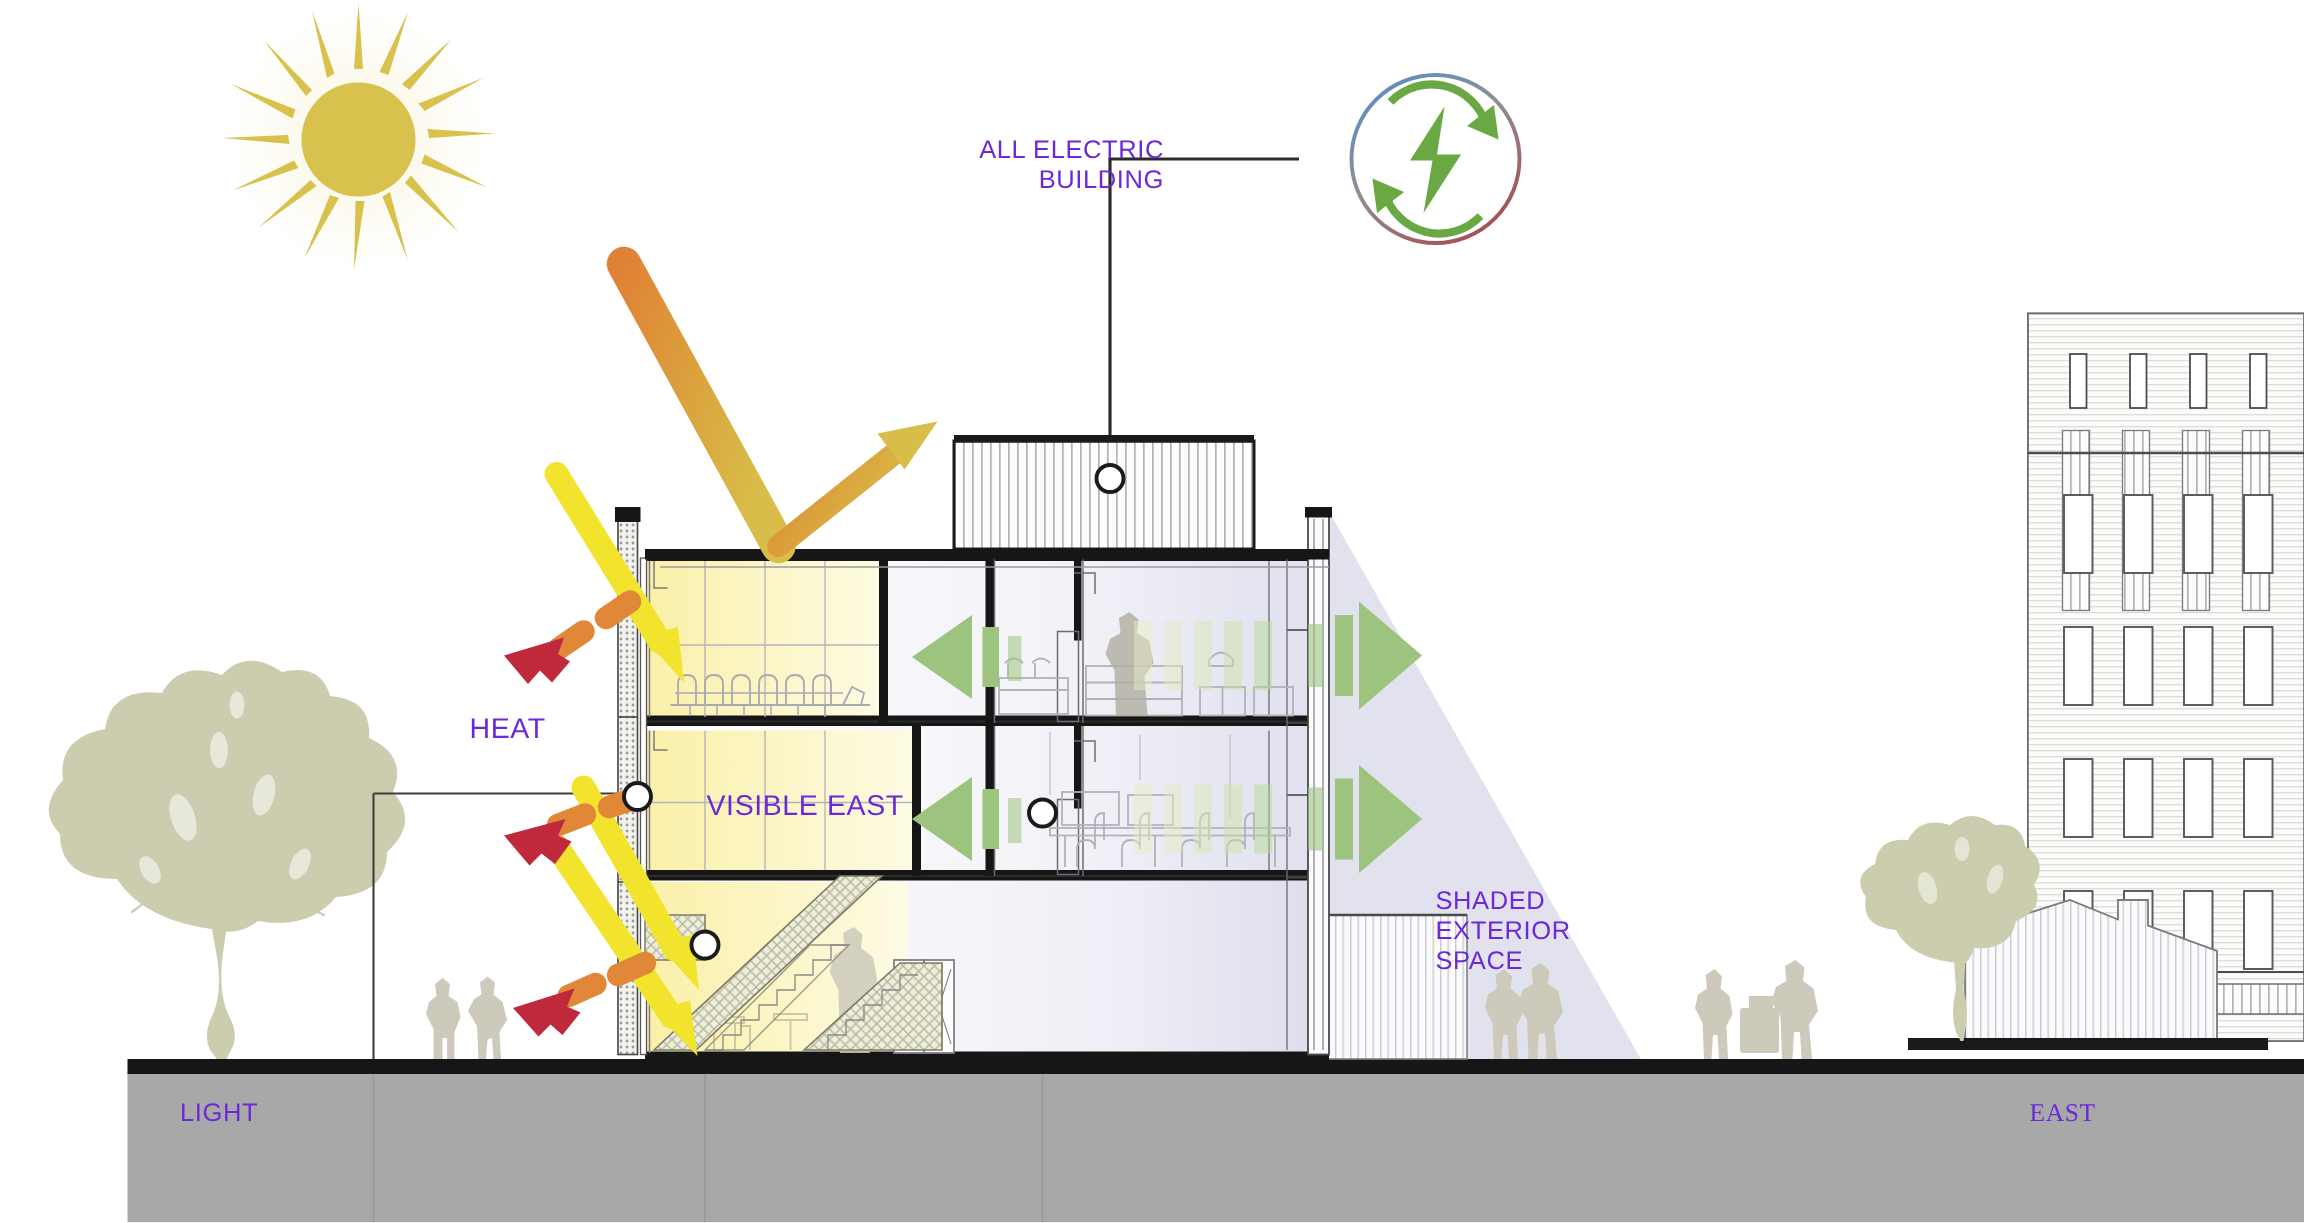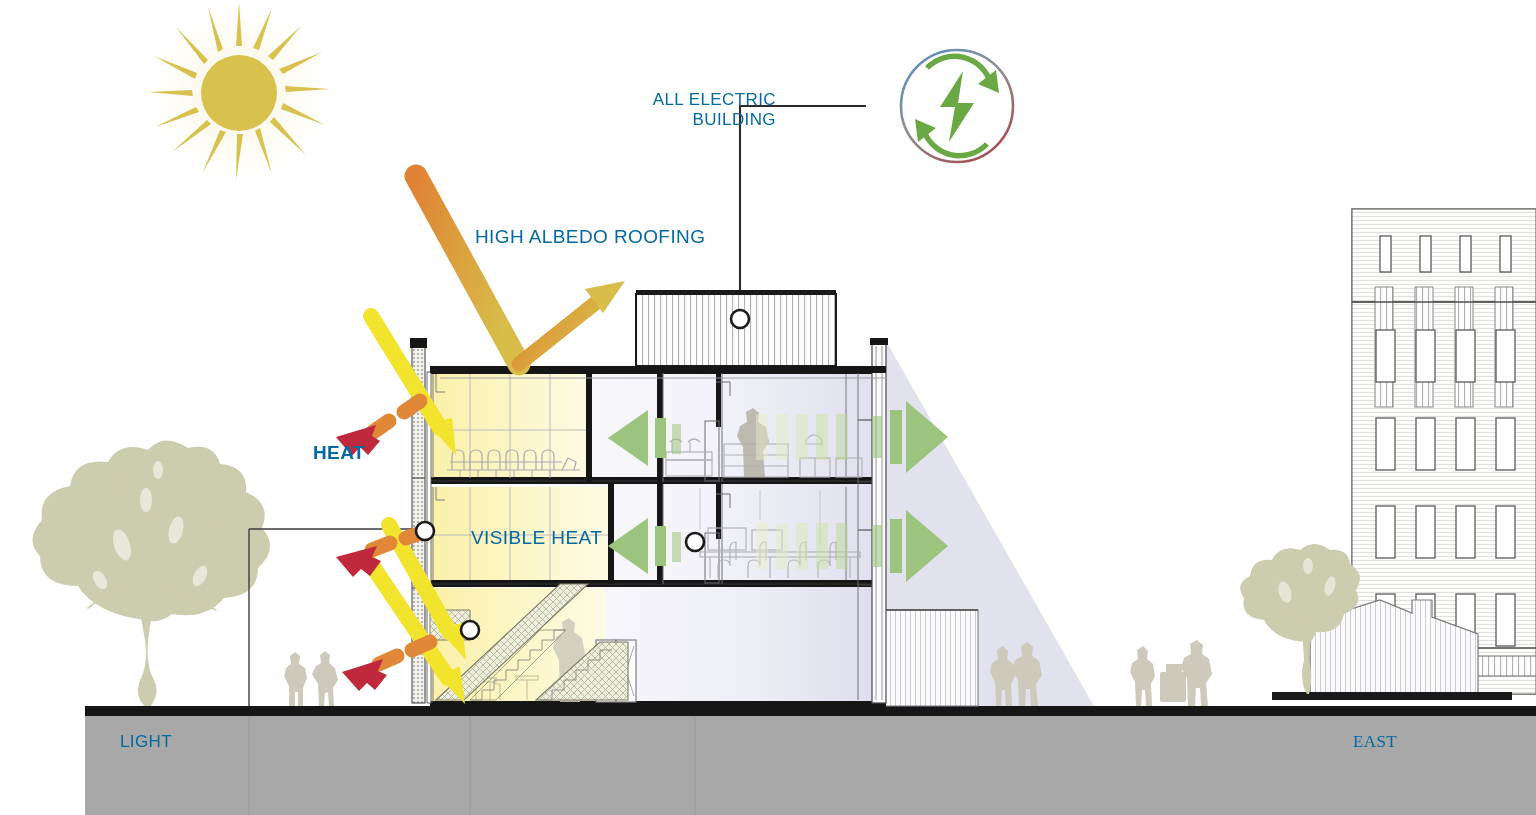--- a/index.html
+++ b/index.html
@@ -6,21 +6,21 @@
   html,body{margin:0;padding:0;background:#ffffff;}
   body{
     font-family:"Liberation Sans", sans-serif;
     width:1536px;height:815px;overflow:hidden;position:relative;
   }
   #stage{position:relative;width:1536px;height:815px;background:#fff;}
   #stage svg{position:absolute;left:0;top:0;}
   .lbl{
     position:absolute;
     font-family:"Liberation Sans", sans-serif;
-    color:#0369a1;
+    color:#6d28d9;
     white-space:pre;
     letter-spacing:.4px;
     line-height:1.18;
   }
   .lbl-big{font-size:19px;}
   .lbl-med{font-size:17px;}
   .lbl-right{text-align:right;}
 </style>
 </head>
 <body>
@@ -548,27 +548,29 @@
   </g>
 
   <g>
     <circle cx="740" cy="319" r="9" fill="#ffffff" stroke="#1a1a1a" stroke-width="2.6"></circle>
     <circle cx="425" cy="531" r="9" fill="#ffffff" stroke="#1a1a1a" stroke-width="2.6"></circle>
     <circle cx="470" cy="630" r="9" fill="#ffffff" stroke="#1a1a1a" stroke-width="2.6"></circle>
     <circle cx="695" cy="542" r="9" fill="#ffffff" stroke="#1a1a1a" stroke-width="2.6"></circle>
   </g>
 </svg>
 
-<div class="lbl lbl-big" style="left:475px;top:226px;">HIGH ALBEDO ROOFING</div>
 
 <div class="lbl lbl-med lbl-right" style="left:636px;top:90px;width:140px;">ALL ELECTRIC
 BUILDING</div>
 
-<div class="lbl lbl-big" style="left:313px;top:442px;font-weight:bold;">HEAT</div>
-
-<div class="lbl lbl-big" style="left:471px;top:527px;">VISIBLE HEAT</div>
-
+<div class="lbl lbl-big" style="left:313px;top:476px;">HEAT</div>
+
+<div class="lbl lbl-big" style="left:471px;top:527px;">VISIBLE EAST</div>
+
+<div class="lbl lbl-med" style="left:957px;top:591px;">SHADED
+EXTERIOR
+SPACE</div>
 
 <div class="lbl lbl-med" style="left:120px;top:732px;">LIGHT</div>
 
 <div class="lbl lbl-med" style="left:1353px;top:732px;font-family:Liberation Serif, serif;">EAST</div>
 
 </div>
 
 </body></html>

